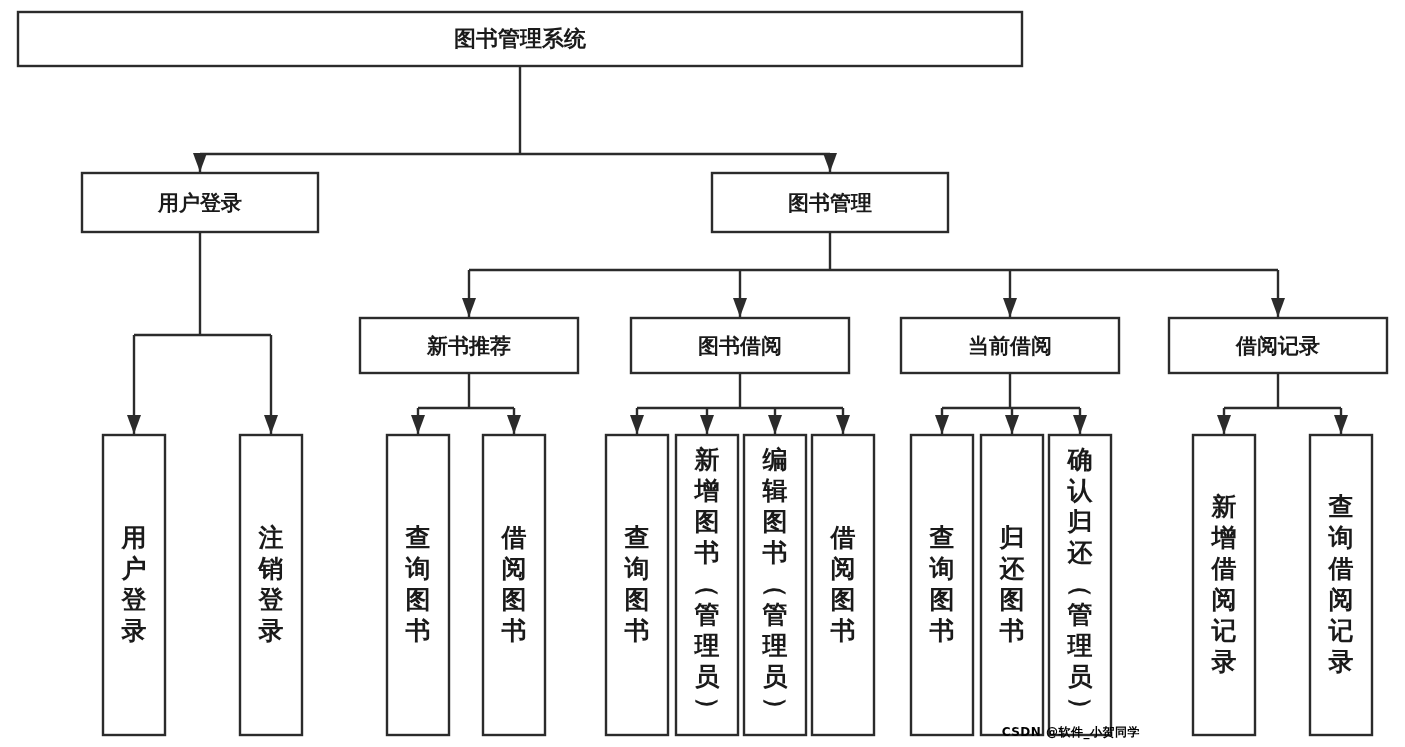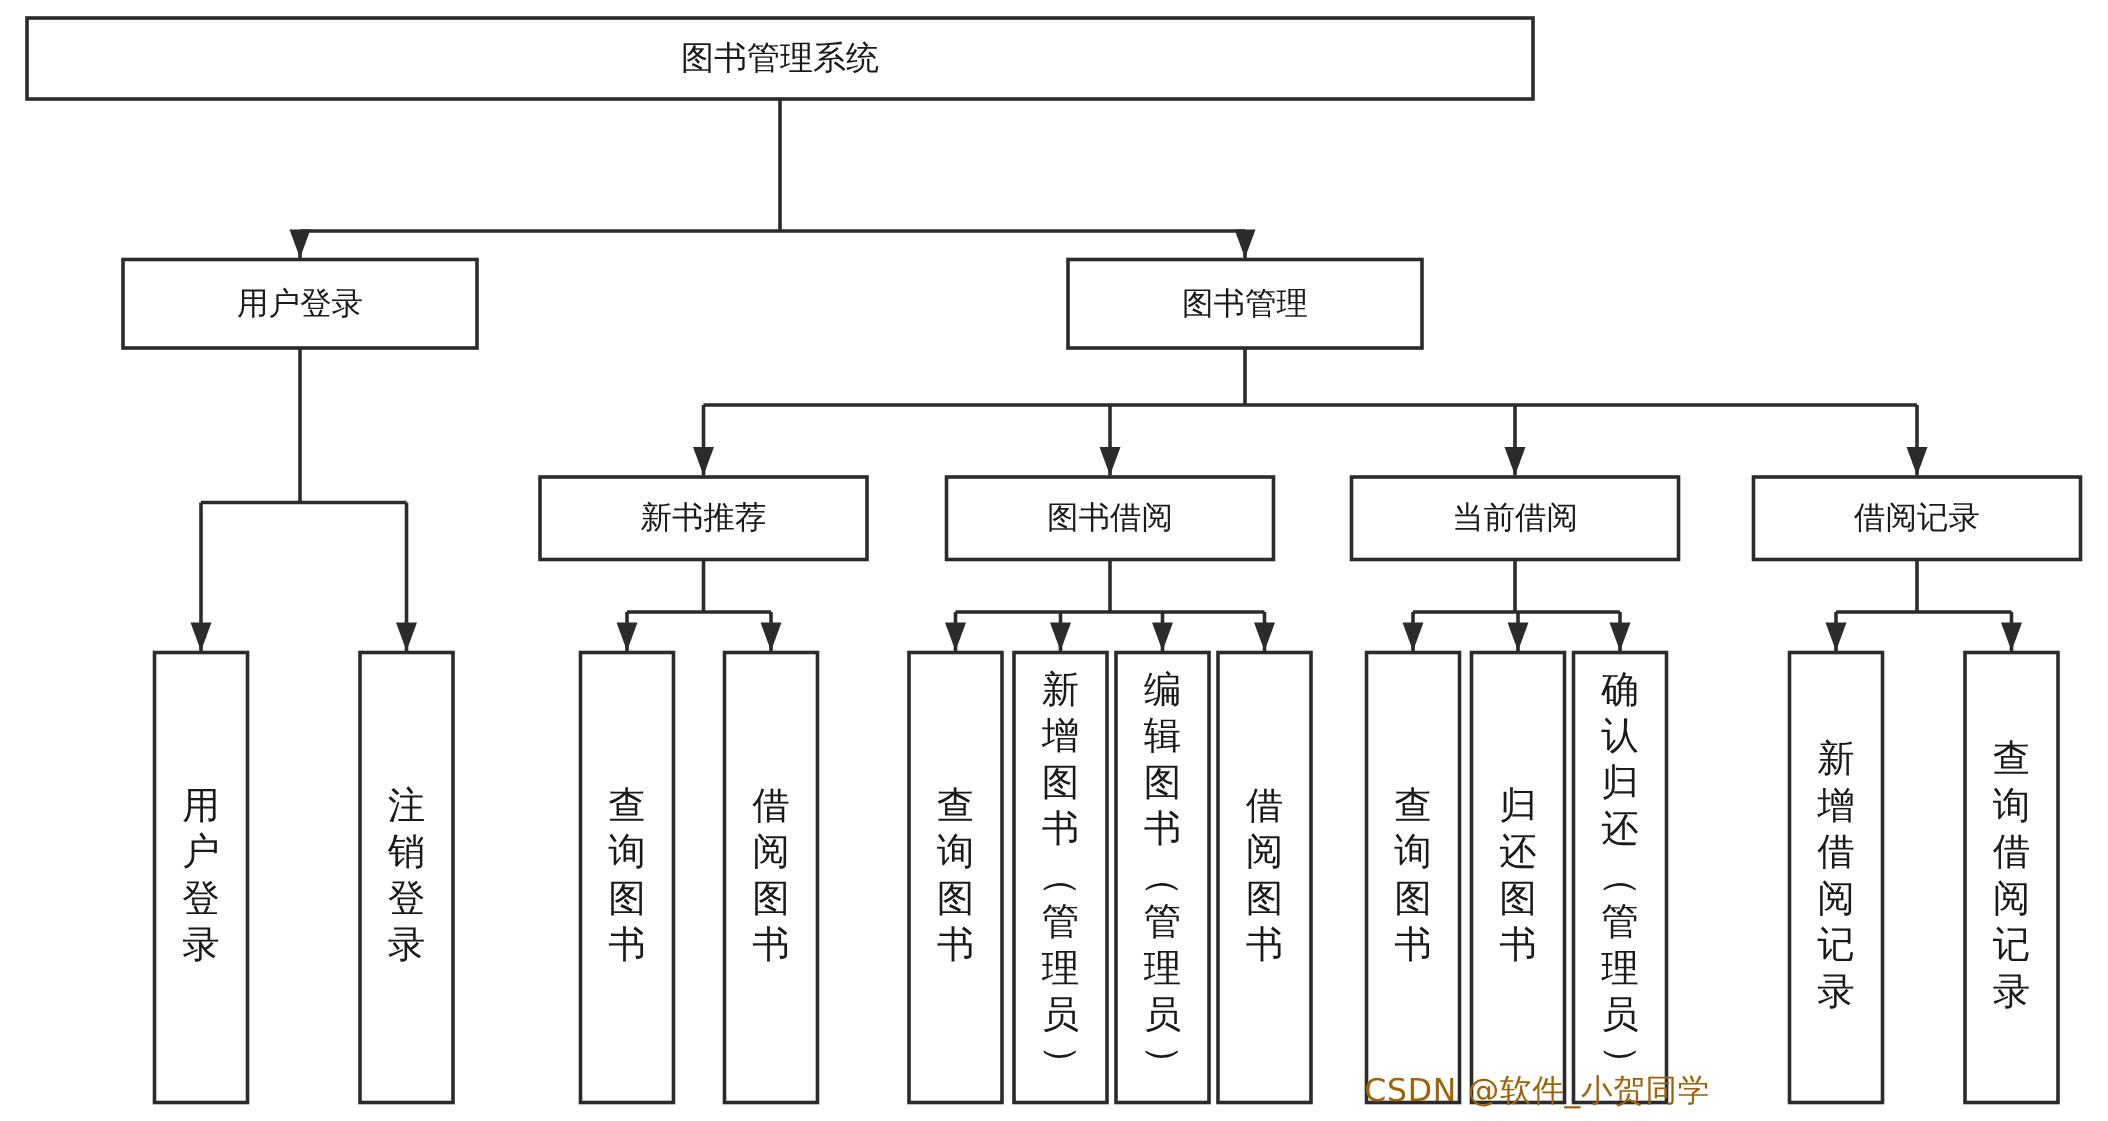--- a/index.html
+++ b/index.html
@@ -12,20 +12,21 @@
     width: 1405px;
     height: 747px;
     font-family: "DejaVu Sans", "Liberation Sans", sans-serif;
     overflow: hidden;
     position: relative;
   }
   #diagram-root {
     position: relative;
     width: 1150px;
     height: 747px;
+    font-weight: bold;
   }
   svg#tree-svg {
     position: absolute;
     top: 0;
     left: 0;
     width: 1405px;
     height: 747px;
     display: block;
   }
   .node-box {
@@ -57,22 +58,22 @@
     fill: #1a1a1a;
     font-family: "DejaVu Sans", "Liberation Sans", sans-serif;
     font-size: 25px;
     text-anchor: middle;
     dominant-baseline: middle;
   }
   .watermark {
     position: absolute;
     right: 10px;
     bottom: 6px;
-    color: #a16207;
-    font-size: 21px;
+    color: #000000;
+    font-size: 12px;
     font-family: "DejaVu Sans", "Liberation Sans", sans-serif;
     letter-spacing: 0.5px;
     white-space: nowrap;
     pointer-events: none;
   }
 </style>
 </head>
 <body>
 
 <div id="diagram-root">

